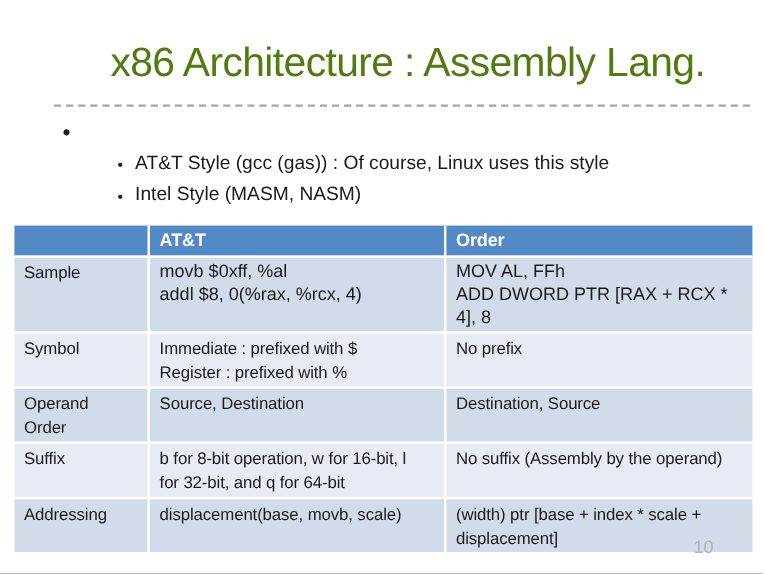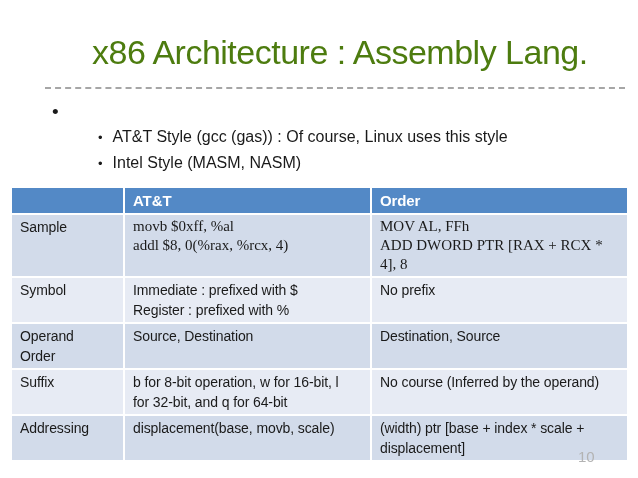--- a/index.html
+++ b/index.html
@@ -56,21 +56,21 @@
   table.cmp th + th, table.cmp td + td{border-left:2px solid #ffffff;}
   table.cmp tbody td{border-top:2px solid #ffffff;}
   table.cmp tbody tr:nth-child(odd) td{background:#d2dbea;}
   table.cmp tbody tr:nth-child(even) td{background:#e7ebf4;}
   table.cmp tbody tr:nth-child(1){height:51px;}
   table.cmp tbody tr:nth-child(2){height:45px;}
   table.cmp tbody tr:nth-child(3){height:43px;}
   table.cmp tbody tr:nth-child(4){height:43px;}
   table.cmp tbody tr:nth-child(5){height:44px;margin-top:15px;}
   td.code{
-    font-family:Liberation Serif, serif;
+    font-family:Liberation Sans, sans-serif;
     font-size:15px;line-height:19px;letter-spacing:0;
     padding-top:4px;
   }
   .page-number{
     position:absolute;left:578px;top:448px;
     font-size:15px;color:#b3b3b3;
   }
 </style>
 </head>
 <body>
@@ -125,21 +125,21 @@
       <tr>
         <td>Operand
 Order</td>
         <td>Source, Destination</td>
         <td>Destination, Source</td>
       </tr>
       <tr>
         <td>Suffix</td>
         <td>b for 8-bit operation, w for 16-bit, l
 for 32-bit, and q for 64-bit</td>
-        <td>No course (Inferred by the operand)</td>
+        <td>No suffix (Assembly by the operand)</td>
       </tr>
       <tr>
         <td>Addressing</td>
         <td>displacement(base, movb, scale)</td>
         <td>(width) ptr [base + index * scale +
 displacement]</td>
       </tr>
     </tbody>
   </table>
 

